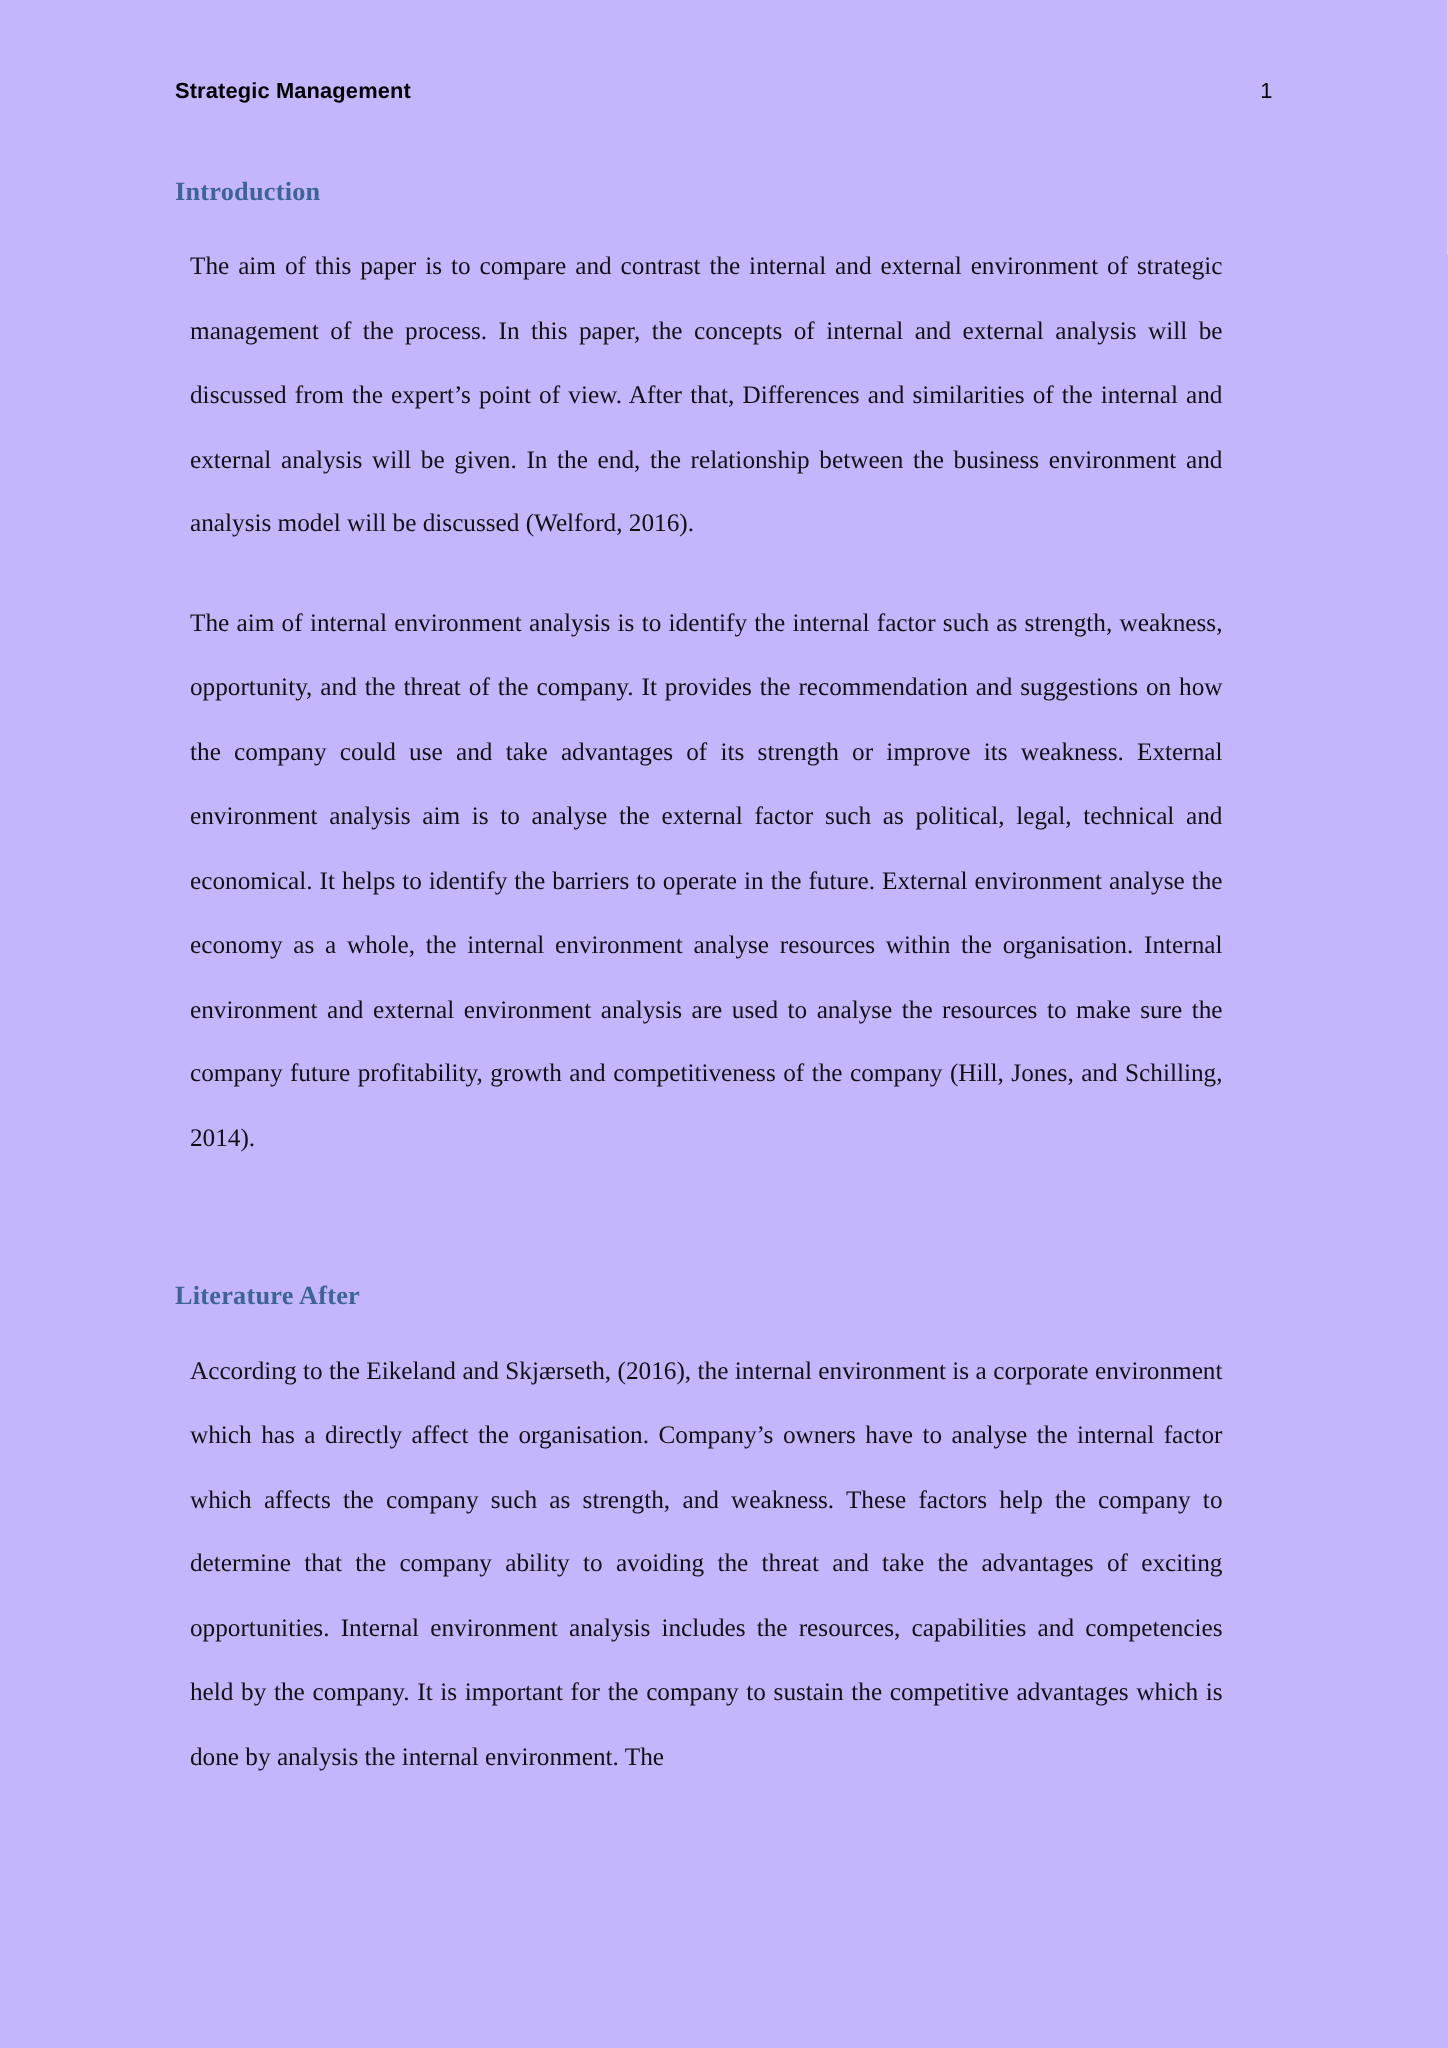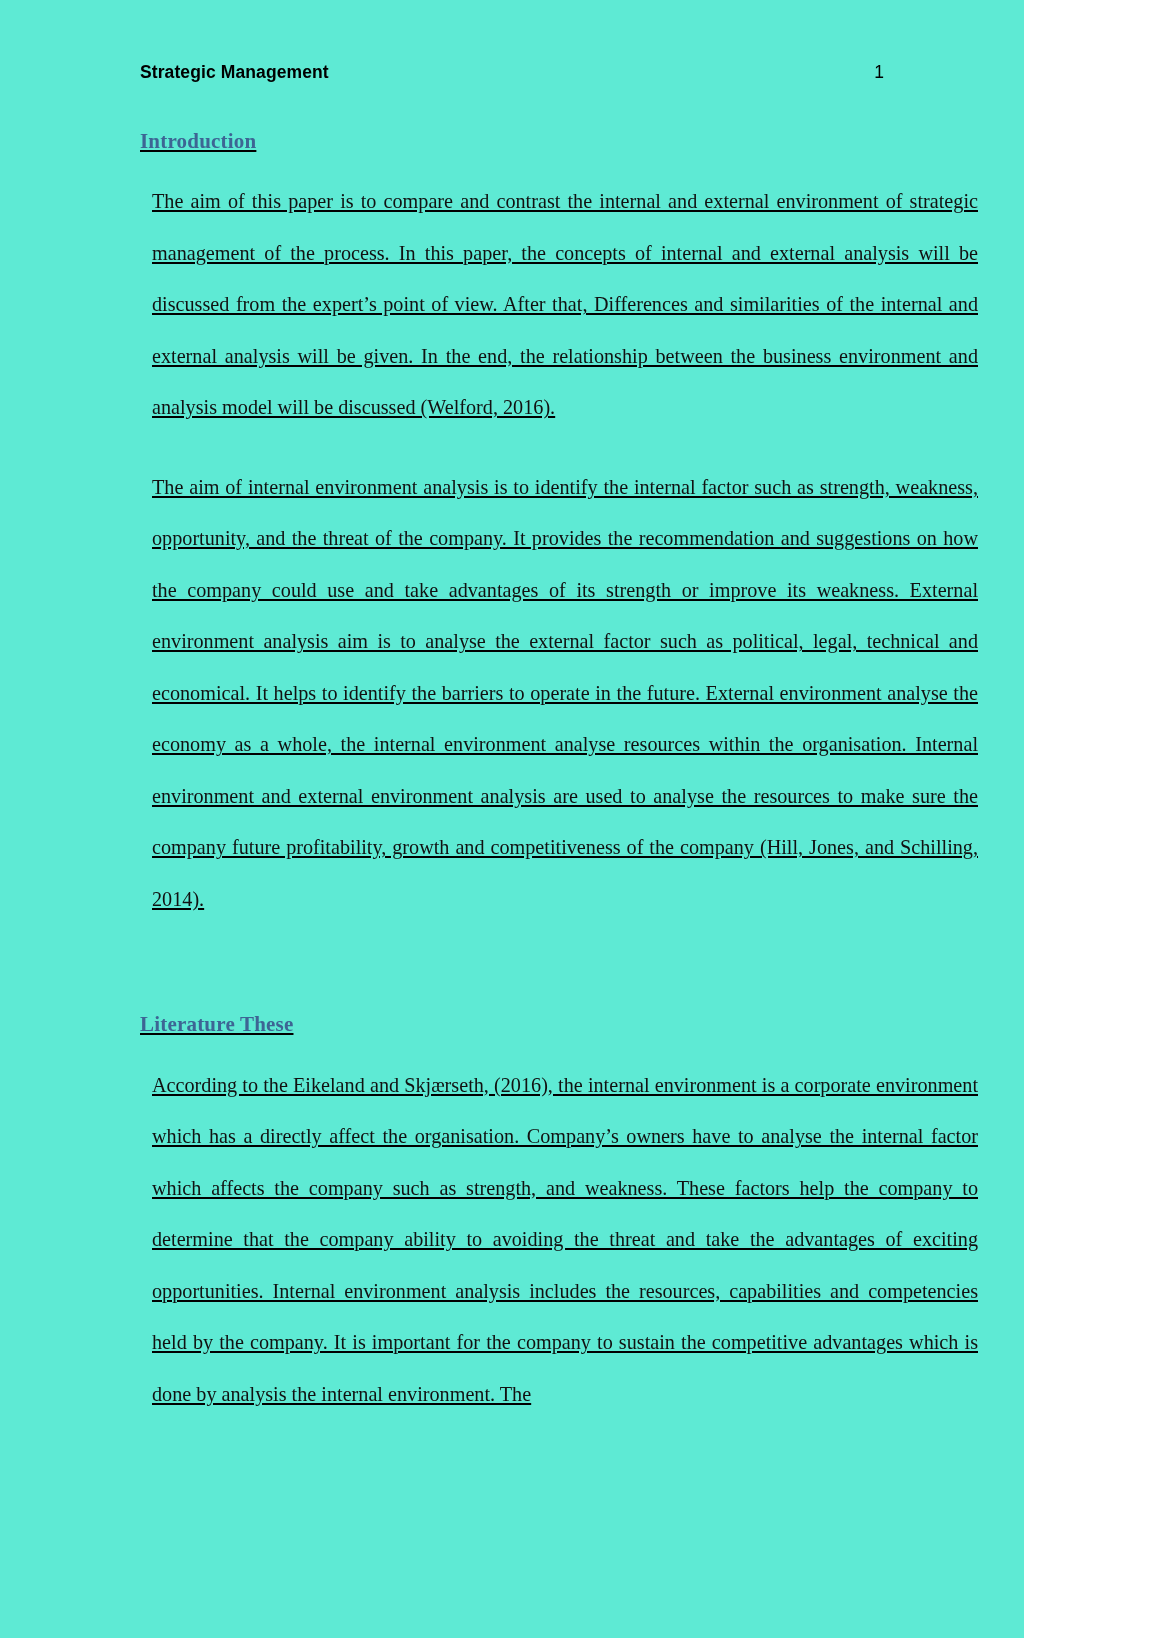--- a/index.html
+++ b/index.html
@@ -10,23 +10,23 @@
   body {
     width: 1158px;
     height: 1638px;
     font-family: "Liberation Serif", "DejaVu Serif", serif;
     color: #000000;
     overflow: hidden;
   }
 
   .page {
     position: relative;
-    width: 1024px;
+    width: 1158px;
     height: 1638px;
-    background: #5eead4;
+    background: #c4b5fd;
     box-sizing: border-box;
   }
 
   
   .page-header {
     position: absolute;
     top: 62px;
     left: 140px;
     right: 140px;
     height: 28px;
@@ -45,24 +45,23 @@
   .header-pageno {
     font-family: "Liberation Sans", "DejaVu Sans", sans-serif;
     font-size: 17.5px;
     font-weight: 400;
     color: #000000;
   }
 
   
   .content {
     position: absolute;
-    top: 128px;
+    top: 140px;
     left: 140px;
     width: 838px;
-    text-decoration: underline;
   }
 
   h2.section-heading {
     font-family: "Liberation Serif", "DejaVu Serif", serif;
     font-size: 21px;
     font-weight: 700;
     color: #3d6594;
     margin: 0 0 22px 0;
     line-height: 1.25;
     letter-spacing: 0.2px;
@@ -106,19 +105,19 @@
   <div class="content">
 
     <h2 class="section-heading" style="color: rgb(61, 101, 148);">Introduction</h2>
 
     <p class="body-par">The aim of this paper is to compare and contrast the internal and external environment of strategic management of the process. In this paper, the concepts of internal and external analysis will be discussed from the expert’s point of view. After that, Differences and similarities of the internal and external analysis will be given. In the end, the relationship between the business environment and analysis model will be discussed (Welford, 2016).</p>
 
     <p class="body-par last">The aim of internal environment analysis is to identify the internal factor such as strength, weakness, opportunity, and the threat of the company. It provides the recommendation and suggestions on how the company could use and take advantages of its strength or improve its weakness. External environment analysis aim is to analyse the external factor such as political, legal, technical and economical.  It helps to identify the barriers to operate in the future. External environment analyse the economy as a whole, the internal environment analyse resources within the organisation. Internal environment and external environment analysis are used to analyse the resources to make sure the company future profitability, growth and competitiveness of the company (Hill, Jones, and Schilling, 2014).</p>
 
     <div class="gap-block"></div>
 
-    <h2 class="section-heading spaced-above" style="color: rgb(61, 101, 148);">Literature These</h2>
+    <h2 class="section-heading spaced-above" style="color: rgb(61, 101, 148);">Literature After</h2>
 
     <p class="body-par tight-top last">According to the Eikeland and Skjærseth, (2016), the internal environment is a corporate environment which has a directly affect the organisation. Company’s owners have to analyse the internal factor which affects the company such as strength, and weakness. These factors help the company to determine that the company ability to avoiding the threat and take the advantages of exciting opportunities. Internal environment analysis includes the resources, capabilities and competencies held by the company. It is important for the company to sustain the competitive advantages which is done by analysis the internal environment. The</p>
 
   </div>
 
 </div>
 
 </body></html>

